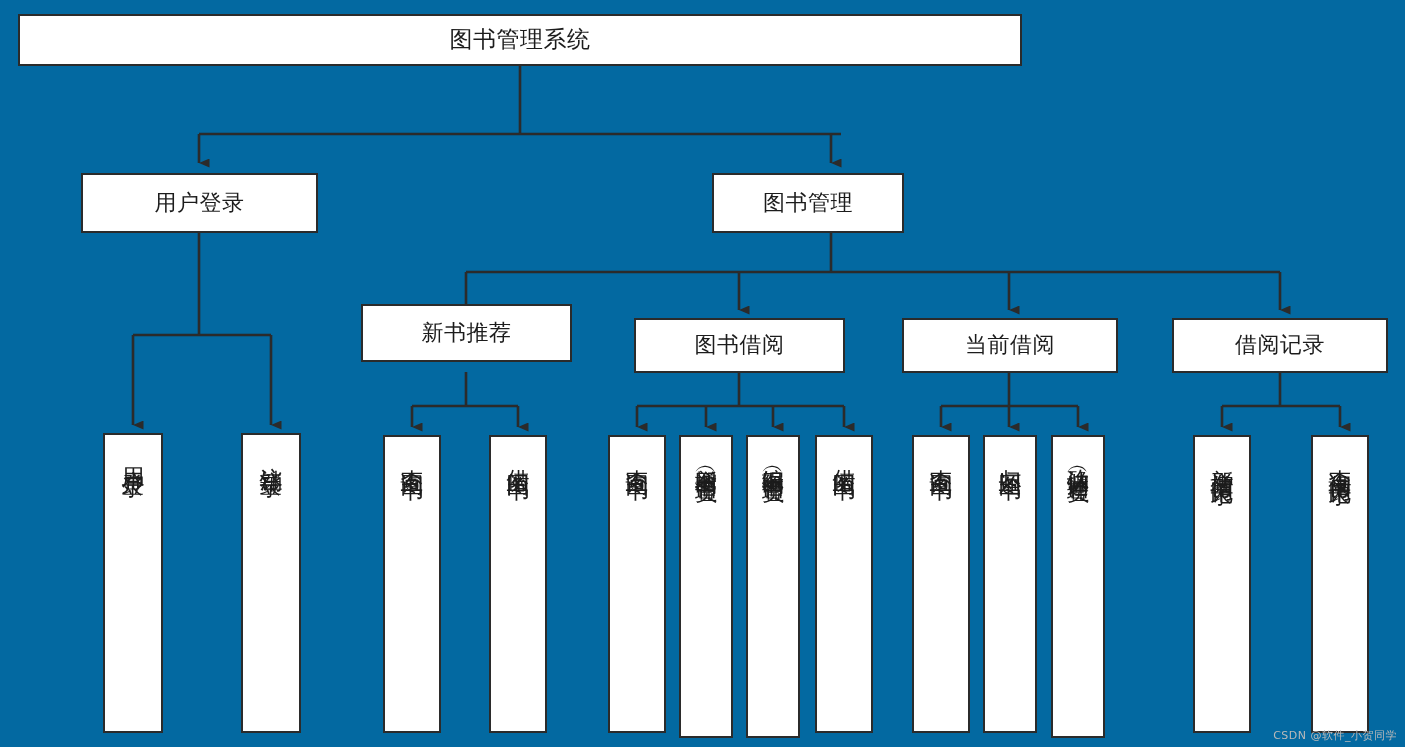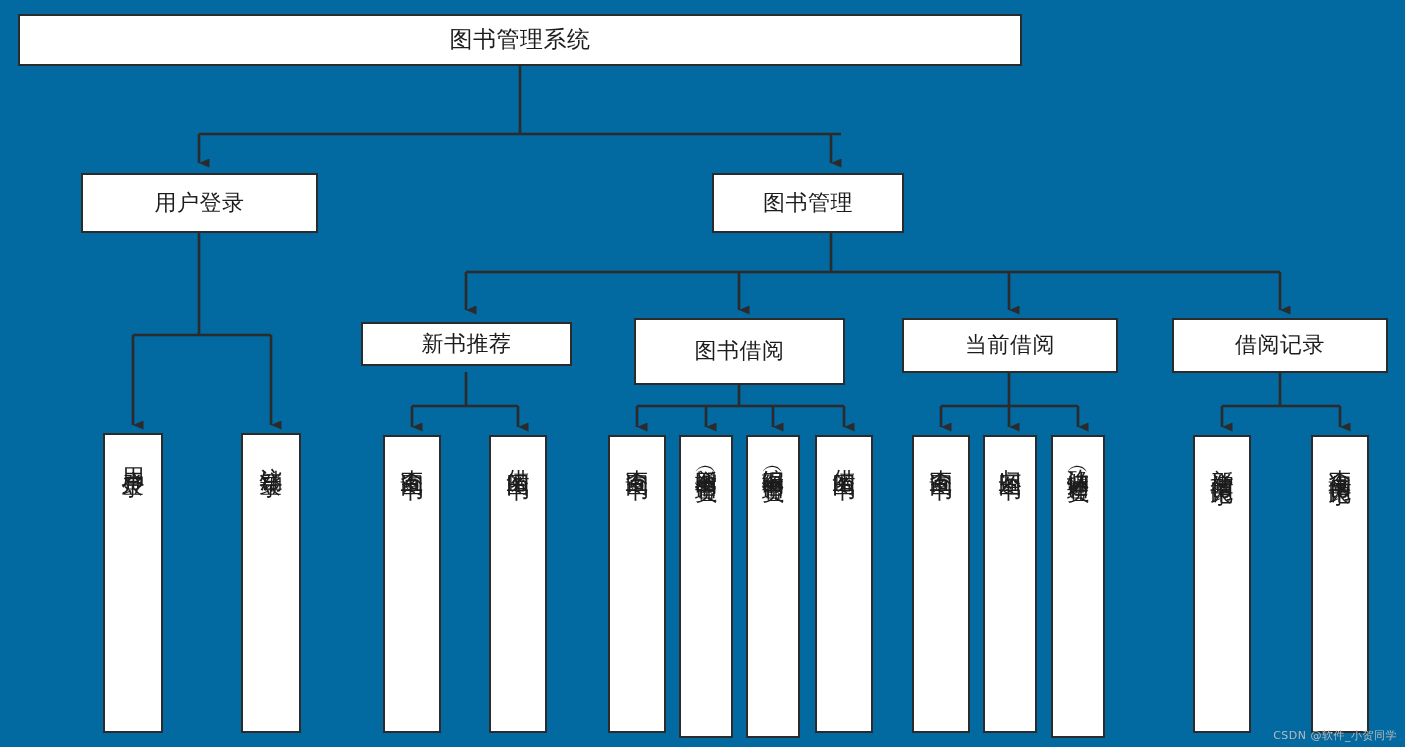--- a/index.html
+++ b/index.html
@@ -140,25 +140,25 @@
   </div>
 
   <div class="node horiz" style="left:81px; top:173px; width:237px; height:60px;">
     <span class="label">用户登录</span>
   </div>
 
   <div class="node horiz" style="left:712px; top:173px; width:192px; height:60px;">
     <span class="label">图书管理</span>
   </div>
 
-  <div class="node horiz" style="left:361px; top:322px; width:211px; height:44px;">
+  <div class="node horiz" style="left:361px; top:304px; width:211px; height:58px;">
     <span class="label">新书推荐</span>
   </div>
 
-  <div class="node horiz" style="left:634px; top:318px; width:211px; height:67px;">
+  <div class="node horiz" style="left:634px; top:318px; width:211px; height:55px;">
     <span class="label">图书借阅</span>
   </div>
 
   <div class="node horiz" style="left:1172px; top:318px; width:216px; height:55px;">
     <span class="label">借阅记录</span>
   </div>
 
   <div class="node horiz" style="left:902px; top:318px; width:216px; height:55px;">
     <span class="label">当前借阅</span>
   </div>

